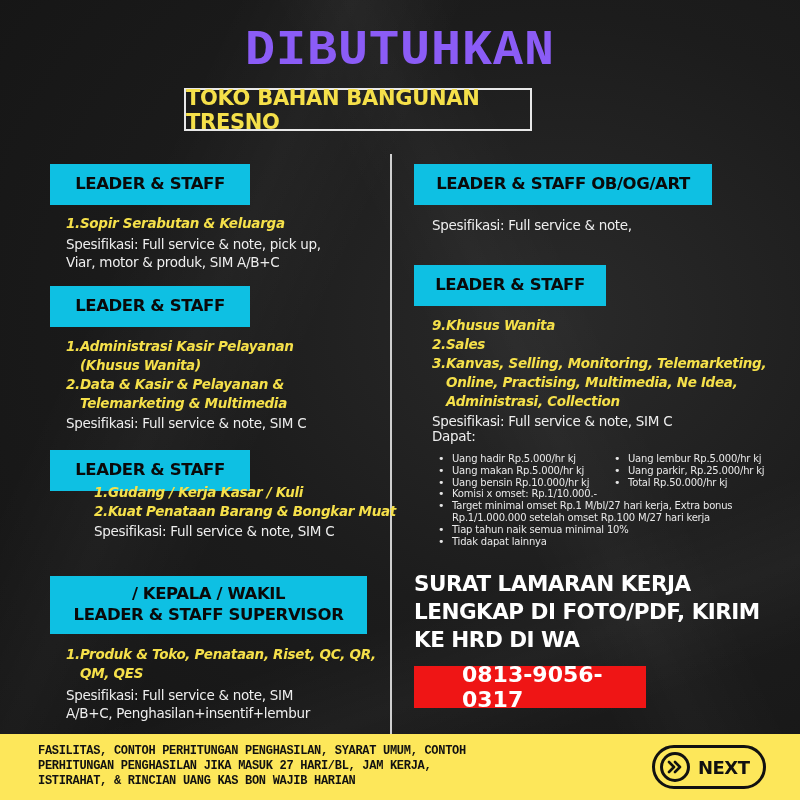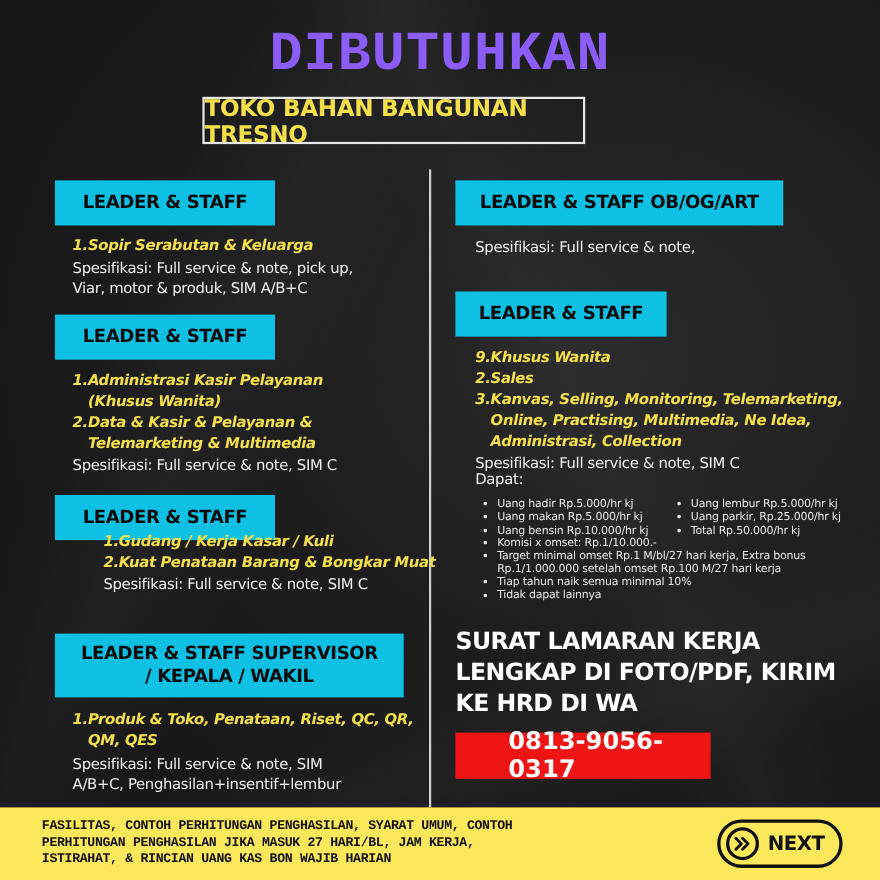--- a/index.html
+++ b/index.html
@@ -109,22 +109,22 @@
 </div>
 
 <div class="badge" style="left:50px;top:450px;width:200px;height:41px;">LEADER &amp; STAFF</div>
 <div class="block" style="left:66px;top:483px;width:320px;margin-left:28px;">
   <div class="yl">1.Gudang / Kerja Kasar / Kuli</div>
   <div class="yl">2.Kuat Penataan Barang &amp; Bongkar Muat</div>
   <div class="wh" style="margin-top:1px;">Spesifikasi: Full service &amp; note, SIM C</div>
 </div>
 
 <div class="badge" style="left:50px;top:576px;width:317px;height:58px;flex-direction:column;">
+  <span>/ KEPALA / WAKIL</span>
   <span>LEADER &amp; STAFF SUPERVISOR</span>
-  <span>/ KEPALA / WAKIL</span>
 </div>
 <div class="block" style="left:66px;top:645px;width:320px;">
   <div class="yl">1.Produk &amp; Toko, Penataan, Riset, QC, QR,</div>
   <div class="yl indent">QM, QES</div>
   <div class="wh" style="margin-top:3px;">Spesifikasi: Full service &amp; note, SIM</div>
   <div class="wh">A/B+C, Penghasilan+insentif+lembur</div>
 </div>
 
 <div class="badge" style="left:414px;top:164px;width:298px;height:41px;">LEADER &amp; STAFF OB/OG/ART</div>
 <div class="block" style="left:432px;top:216px;width:340px;">

